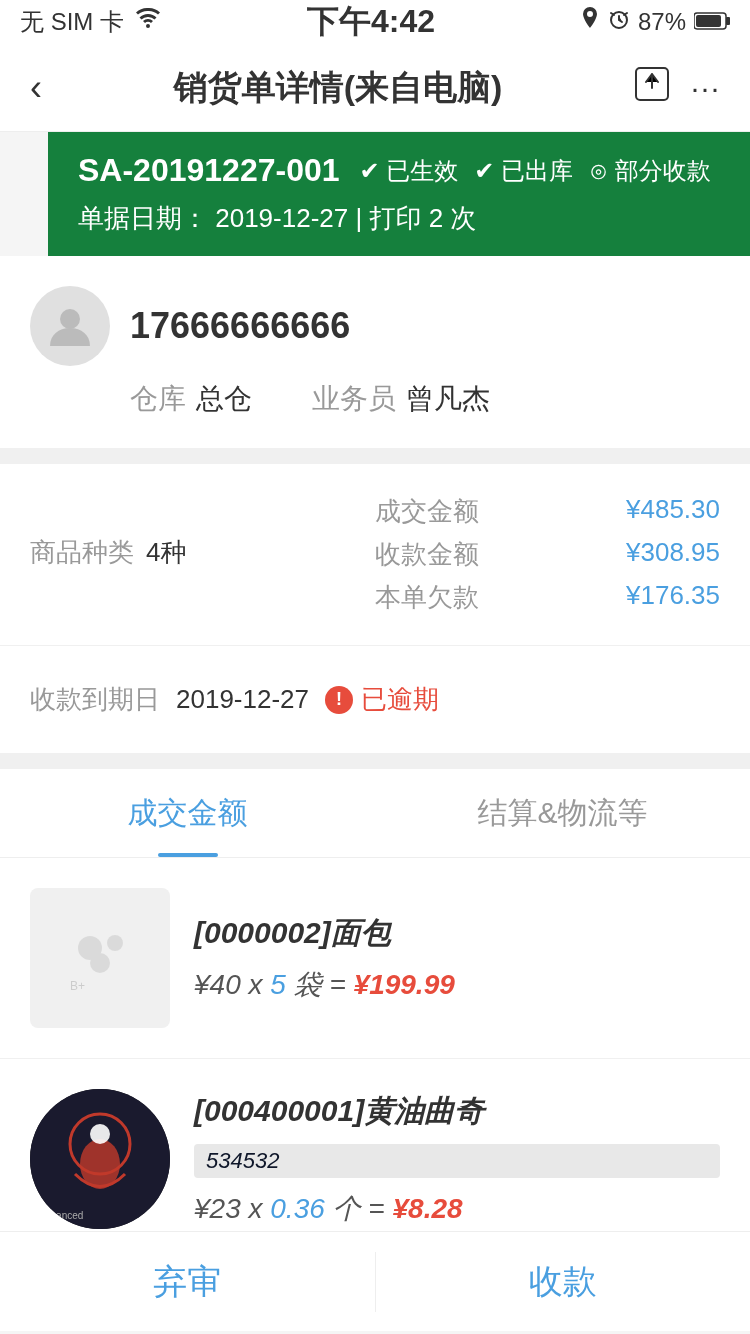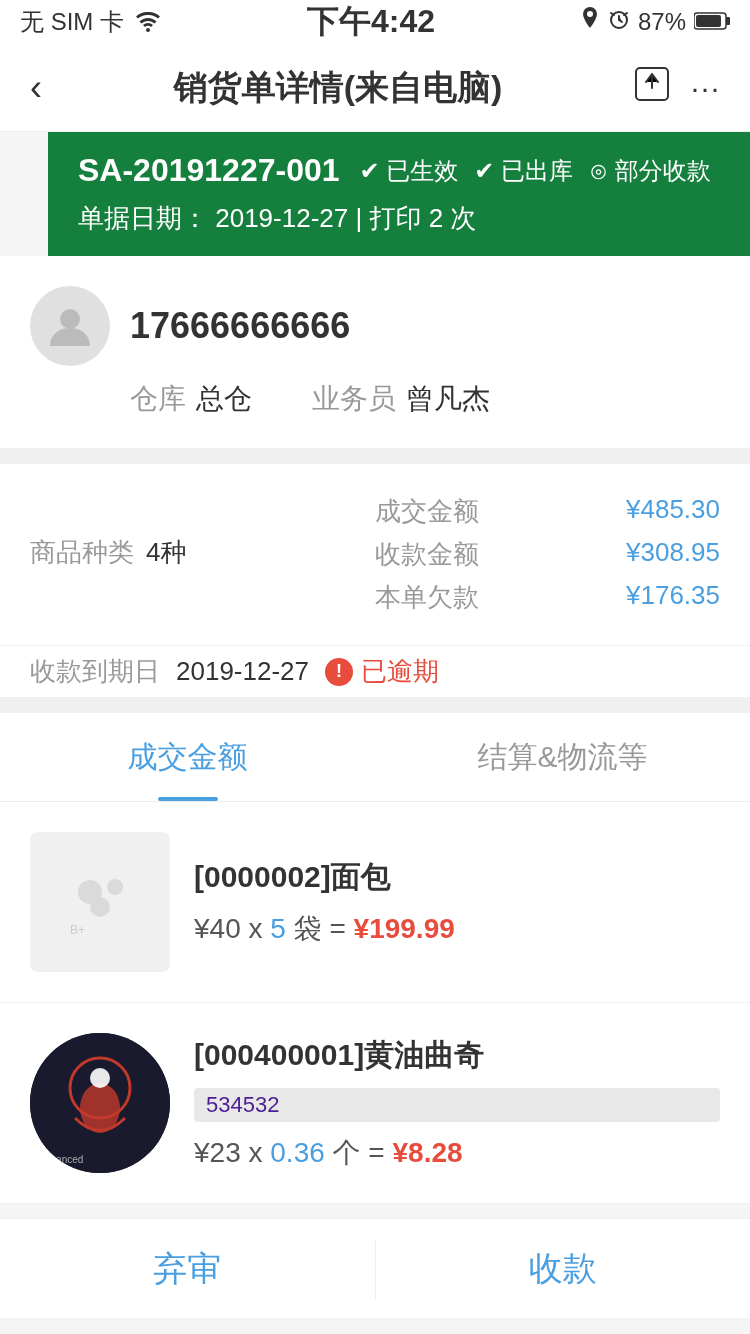--- a/index.html
+++ b/index.html
@@ -18,21 +18,21 @@
     .status-bar {
       height: 44px;
       background: #fff;
       display: flex;
       align-items: center;
       justify-content: space-between;
       padding: 0 20px;
       font-size: 24px;
       font-weight: 500;
     }
-    .status-left { display: flex; align-items: flex-end; gap: 10px; }
+    .status-left { display: flex; align-items: flex-start; gap: 10px; }
     .status-center { font-size: 32px; font-weight: 600; }
     .status-right { display: flex; align-items: center; gap: 8px; font-size: 24px; }
 
     
     .nav-bar {
       height: 88px;
       background: #fff;
       display: flex;
       align-items: center;
       justify-content: space-between;
@@ -172,21 +172,21 @@
       justify-content: space-between;
       width: 100%;
       font-size: 26px;
     }
     .amount-label { color: #999; }
     .amount-value { color: #4A9FE0; font-weight: 500; }
 
     
     .overdue-section {
       background: #fff;
-      padding: 8px 30px;
+      padding: 36px 30px;
       display: flex;
       align-items: center;
       gap: 16px;
       font-size: 26px;
       color: #555;
       border-top: 1px solid #f0f0f0;
     }
     .overdue-label { color: #999; }
     .overdue-date { color: #333; }
     .overdue-badge {
@@ -263,30 +263,31 @@
       justify-content: center;
       overflow: hidden;
     }
     .product-thumb svg { width: 80px; height: 80px; opacity: 0.4; }
     .product-info {
       flex: 1;
       display: flex;
       flex-direction: column;
       justify-content: center;
       gap: 12px;
+      font-style: italic;
     }
     .product-name {
       font-size: 30px;
       font-weight: 600;
       color: #333;
     }
     .product-tag {
       display: inline-block;
       background: #e8e8e8;
-      color: #4c1d95;
+      color: #0f172a;
       font-size: 22px;
       padding: 4px 12px;
       border-radius: 4px;
     }
     .product-price {
       font-size: 28px;
       color: #555;
     }
     .price-highlight { color: #4A9FE0; }
     .price-total { color: #e74c3c; font-weight: 600; }
@@ -300,21 +301,21 @@
       flex-shrink: 0;
       display: flex;
       align-items: center;
       justify-content: center;
       overflow: hidden;
     }
 
     
     .bottom-bar {
       position: fixed;
-      bottom: 16px;
+      bottom: 3px;
       left: 0;
       width: 750px;
       height: 100px;
       background: #fff;
       border-top: 1px solid #eee;
       display: flex;
     }
     .bottom-btn {
       flex: 1;
       display: flex;

